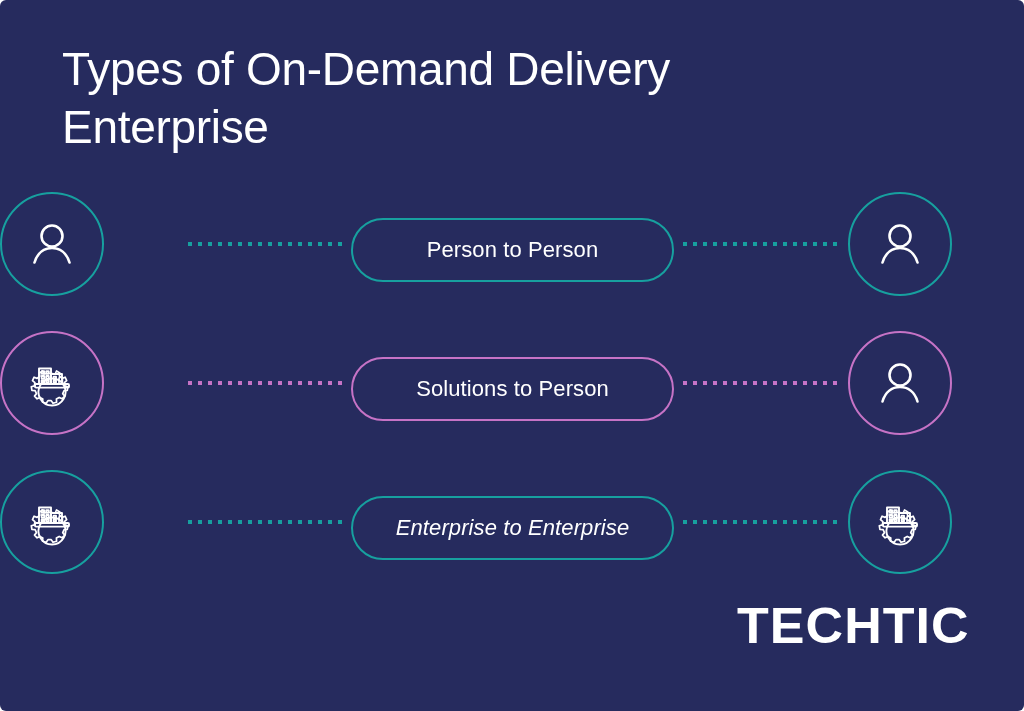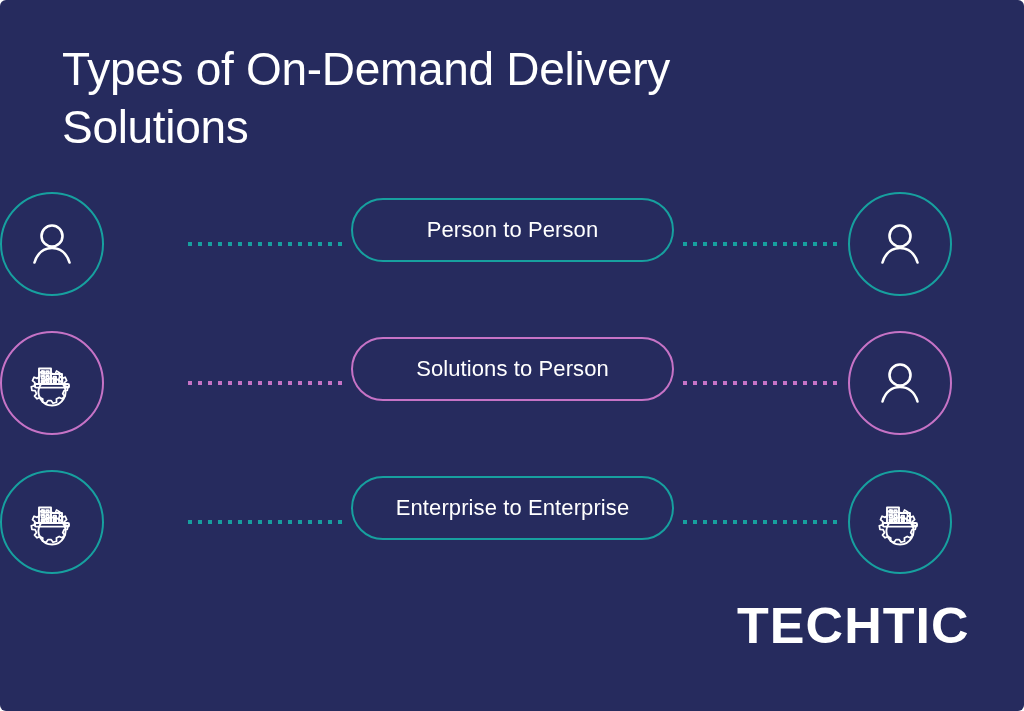--- a/index.html
+++ b/index.html
@@ -33,21 +33,21 @@
 
   
   .row {
     position: absolute;
     left: 0;
     width: 1024px;
     height: 112px;
   }
   .row-1 { top: 190px; }
   .row-2 { top: 329px; }
-  .row-3 { top: 468px; }
+  .row-3 { top: 468px; font-style: italic; }
 
   
   .node-circle {
     position: absolute;
     top: 2px;
     width: 104px;
     height: 104px;
     border-radius: 50%;
     border: 2px solid #17a09f;
     box-sizing: border-box;
@@ -58,21 +58,21 @@
   .node-right { left: 848px; }
   .accent-pink  { border-color: #c673c6; }
   .accent-teal  { border-color: #17a09f; }
 
   .icon-svg { display: block; }
 
   
   .pill {
     position: absolute;
     left: 351px;
-    top: 8px;
+    top: 28px;
     width: 323px;
     height: 64px;
     box-sizing: border-box;
     border: 2px solid #17a09f;
     border-radius: 34px;
     display: flex;
     align-items: center;
     justify-content: center;
   }
   .pill-label {
@@ -117,21 +117,21 @@
     transform: scaleX(1.04);
     transform-origin: right bottom;
   }
 </style>
 </head>
 <body>
 
 <div id="canvas">
 
   <div id="title">Types of On-Demand Delivery
-Solutions</div>
+Enterprise</div>
 
   <div class="row row-1">
 
     <div class="node-circle accent-teal">
       <span>
         <svg class="icon-svg" width="54" height="54" viewBox="0 0 54 54" fill="none" stroke="#ffffff" stroke-width="2.6" stroke-linecap="round">
           <circle cx="27" cy="19" r="10.5"></circle>
           <path d="M9.5 45.5 C12.5 35.5 19.5 31 27 31 C34.5 31 41.5 35.5 44.5 45.5"></path>
         </svg>
       </span>

